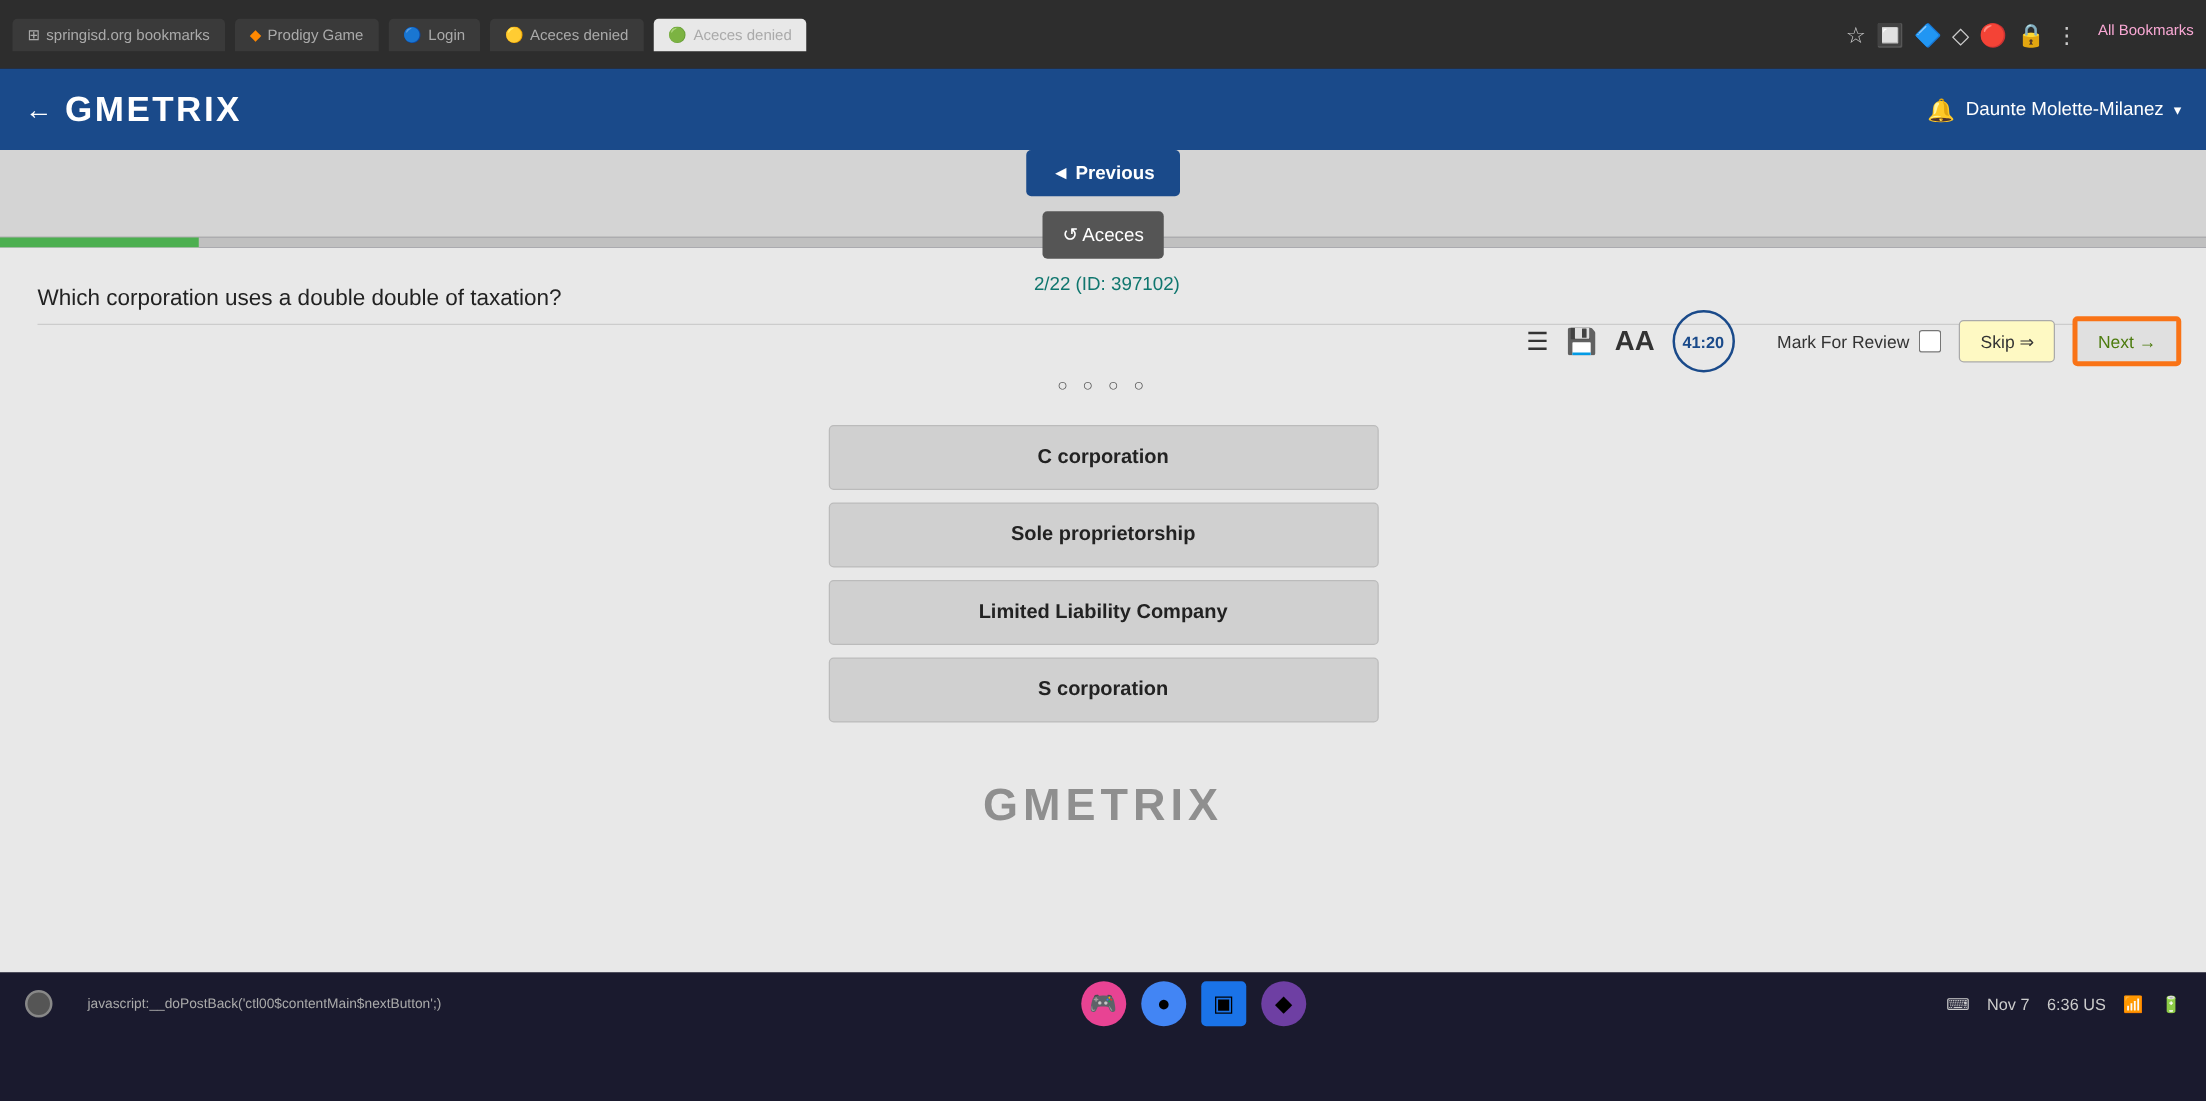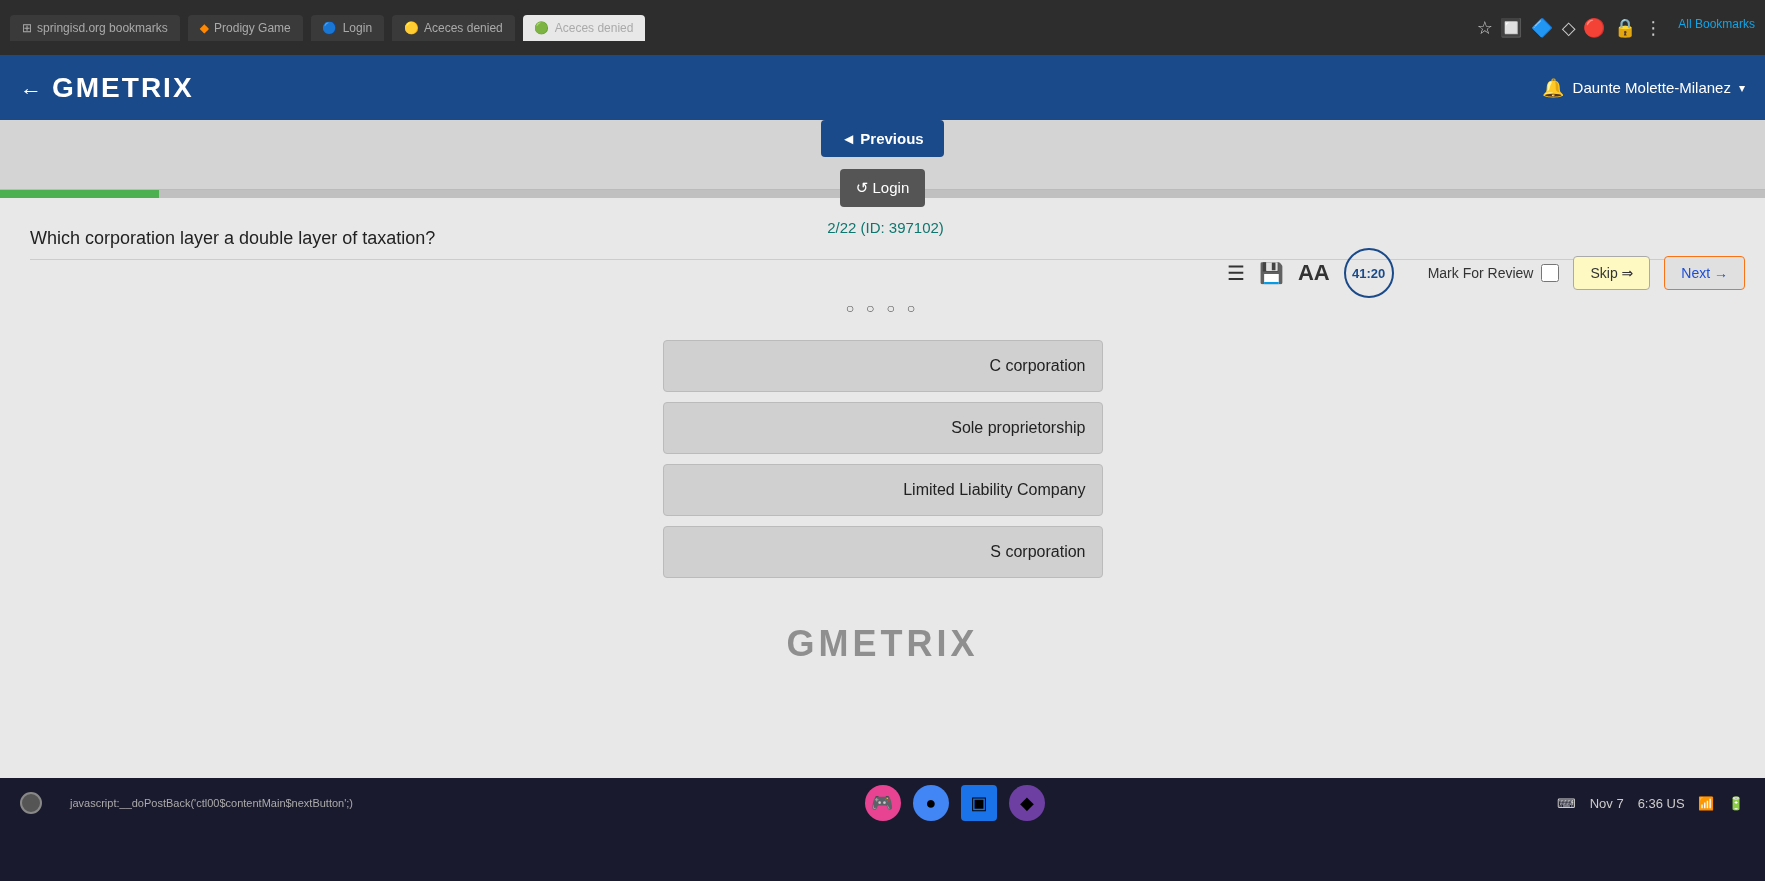--- a/index.html
+++ b/index.html
@@ -164,22 +164,22 @@
       padding: 8px 16px;
       border-radius: 4px;
       font-size: 14px;
       cursor: pointer;
       display: flex;
       align-items: center;
       gap: 5px;
     }
     .btn-next {
       background: #e0e0e0;
-      color: #1d4ed8;
-      border: 1px solid #f97316;
+      color: #4d7c0f;
+      border: 4px solid #f97316;
       padding: 8px 16px;
       border-radius: 4px;
       font-size: 14px;
       cursor: pointer;
       display: flex;
       align-items: center;
       gap: 5px;
     }
 
     
@@ -224,22 +224,23 @@
     .answer-btn {
       width: 440px;
       background: #d0d0d0;
       border: 1px solid #bbb;
       border-radius: 4px;
       padding: 16px;
       font-size: 16px;
       color: #222;
       cursor: pointer;
       margin-bottom: 10px;
-      text-align: right;
+      text-align: center;
       transition: background 0.2s;
+      font-weight: bold;
     }
 
     
     .footer-watermark {
       display: flex;
       justify-content: center;
       padding: 15px 0 5px 0;
       opacity: 0.6;
     }
     .footer-watermark .watermark-text {
@@ -325,39 +326,39 @@
     <span>Aceces denied</span>
   </div>
   <div class="browser-actions">
     <span>☆</span>
     <span>🔲</span>
     <span>🔷</span>
     <span>◇</span>
     <span>🔴</span>
     <span>🔒</span>
     <span>⋮</span>
-    <span style="font-size:12px; color:#0ea5e9; margin-left:8px;">All Bookmarks</span>
+    <span style="font-size:12px; color:#f9a8d4; margin-left:8px;">All Bookmarks</span>
   </div>
 </div>
 
 <div class="app-header">
   <div class="app-logo">
     <span class="arrow-icon">←</span>
     <span>GMETRIX</span>
   </div>
   <div class="header-right">
     <span class="notification-icon">🔔</span>
     <span class="user-name">Daunte Molette-Milanez</span>
     <span class="dropdown-icon">▾</span>
   </div>
 </div>
 
 <div class="toolbar">
   <button class="btn-previous">◄ Previous</button>
-  <button class="btn-reset">↺ Login</button>
+  <button class="btn-reset">↺ Aceces</button>
   <span class="question-id">2/22 (ID: 397102)</span>
 
   <div class="toolbar-icons">
     <button class="toolbar-icon-btn">☰</button>
     <button class="toolbar-icon-btn">💾</button>
     <button class="toolbar-icon-btn" style="font-weight:bold; font-size:22px;">AA</button>
     <div class="timer-circle">41:20</div>
     <div class="mark-review-area">
       <span>Mark For Review</span>
       <input type="checkbox" class="mark-review-checkbox" style="">
@@ -365,21 +366,21 @@
     <button class="btn-skip">Skip ⇒</button>
     <button class="btn-next">Next →</button>
   </div>
 </div>
 
 <div class="progress-bar-container">
   <div class="progress-bar-fill"></div>
 </div>
 
 <div class="main-content">
-  <div class="question-text">Which corporation layer a double layer of taxation?</div>
+  <div class="question-text">Which corporation uses a double double of taxation?</div>
 
   <div class="answers-area">
     <div class="dots-row">○ ○ ○ ○</div>
 
     <button class="answer-btn">C corporation</button>
     <button class="answer-btn">Sole proprietorship</button>
     <button class="answer-btn">Limited Liability Company</button>
     <button class="answer-btn">S corporation</button>
   </div>
 

